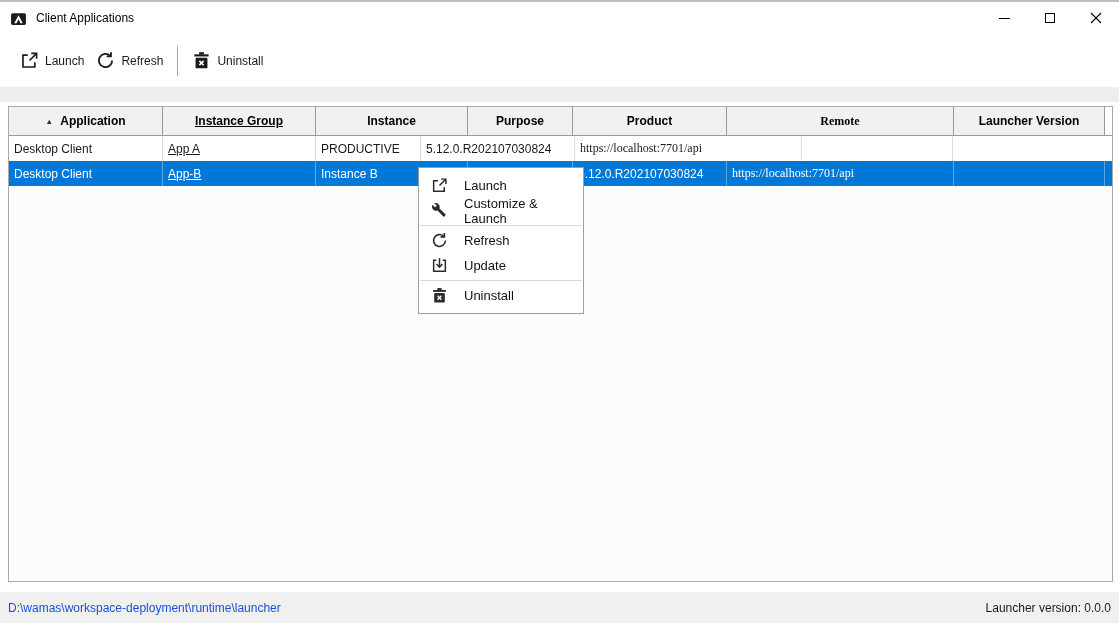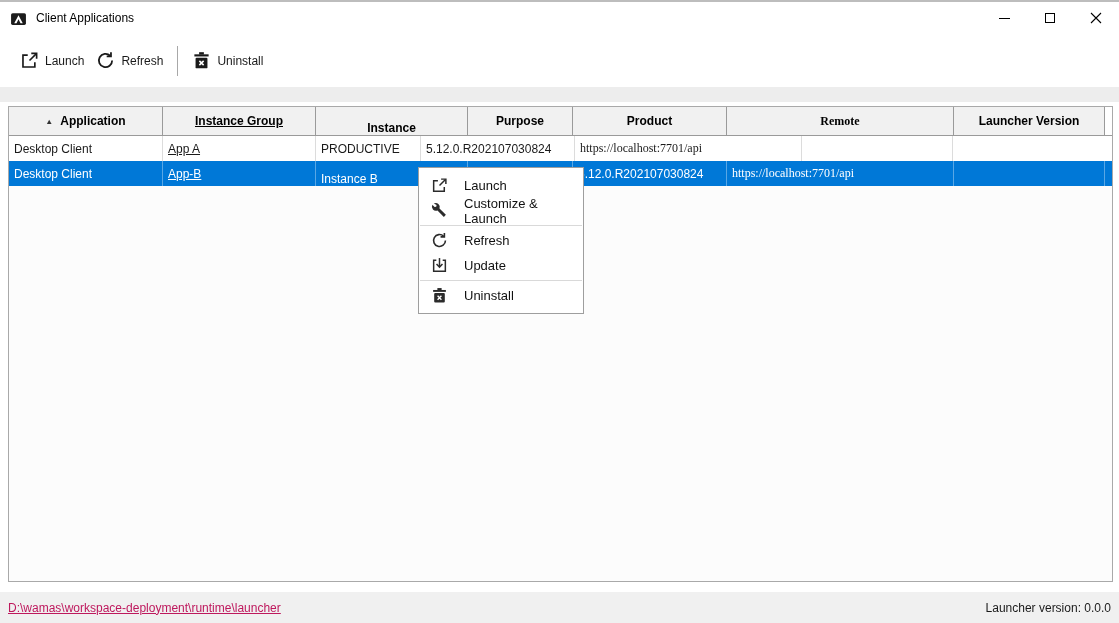--- a/index.html
+++ b/index.html
@@ -44,37 +44,37 @@
   }
   .hfiller { flex: 1; border-bottom: 1px solid #9a9a9a; background: #fff; }
   .sort-arrow { font-size: 8px; margin-right: 7px; color: #333; transform: scaleY(0.9); }
   .row { display: flex; height: 25px; background: #fff; }
   .cell {
     border-right: 1px solid #dcdcdc; padding: 0 5px; display: flex; align-items: center;
     white-space: nowrap; overflow: hidden; font-size: 12px;
   }
   .row.selected { background: #0078d7; color: #fff; }
   .row.selected .cell { border-right-color: rgba(255,255,255,0.35); }
-  .c0 { width: 154px; } .c1 { width: 153px; text-decoration: underline; } .c2 { width: 152px; align-items: flex-end; }
+  .c0 { width: 154px; } .c1 { width: 153px; text-decoration: underline; } .c2 { width: 152px; }
   .c3 { width: 105px; } .c4 { width: 154px; } .c5 { width: 227px; font-family: Liberation Serif, serif; } .c6 { width: 151px; }
 
   
   .ctx-menu {
     position: absolute; left: 418px; top: 165px; width: 166px;
     background: #fff; border: 1px solid #9e9e9e; padding: 5px 0; z-index: 10;
   }
   .ctx-item { height: 25px; display: flex; align-items: center; padding-left: 12px; gap: 16px; font-size: 13px; color: #111; }
   .ctx-item svg { display: block; flex: 0 0 auto; }
   .ctx-sep { height: 1px; background: #d9d9d9; margin: 2px 1px; }
   .statusbar {
     position: absolute; left: 0; bottom: 0; width: 100%; height: 31px;
     background: #f0f0f0; display: flex; align-items: center; justify-content: space-between;
     padding: 0 8px; font-size: 12px;
   }
-  .status-link { color: #be185d; text-decoration: underline; cursor: pointer; }
+  .status-link { color: #1d4ed8; cursor: pointer; }
 </style>
 </head>
 <body>
 
 <div class="window">
 
   <div class="titlebar">
     <svg class="app-icon" viewBox="0 0 16 16">
       <rect x="1" y="3" width="14" height="11" rx="1.5" fill="#1c1c1c"></rect>
       <path d="M4 12.5L8 5l4 7.5h-2.1L8 8.6l-1.9 3.9z" fill="#fff"></path>

